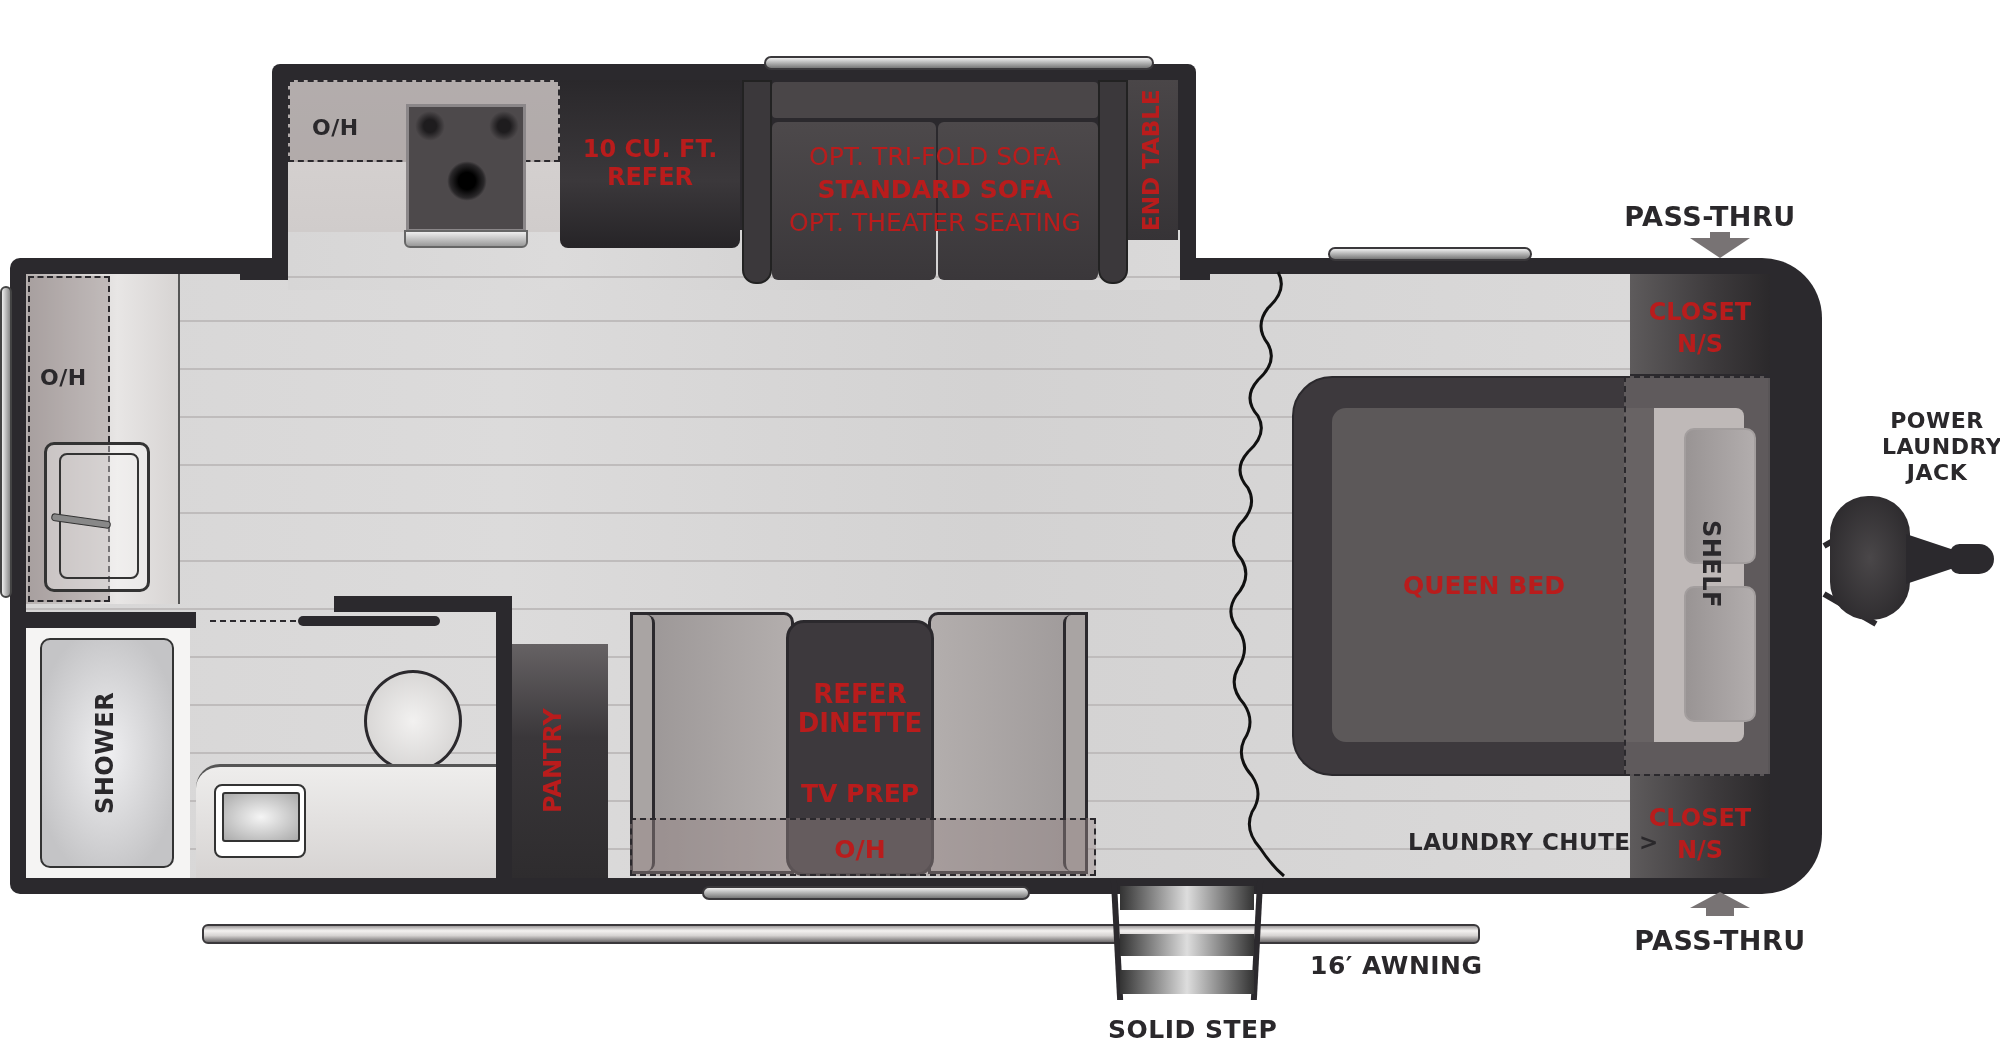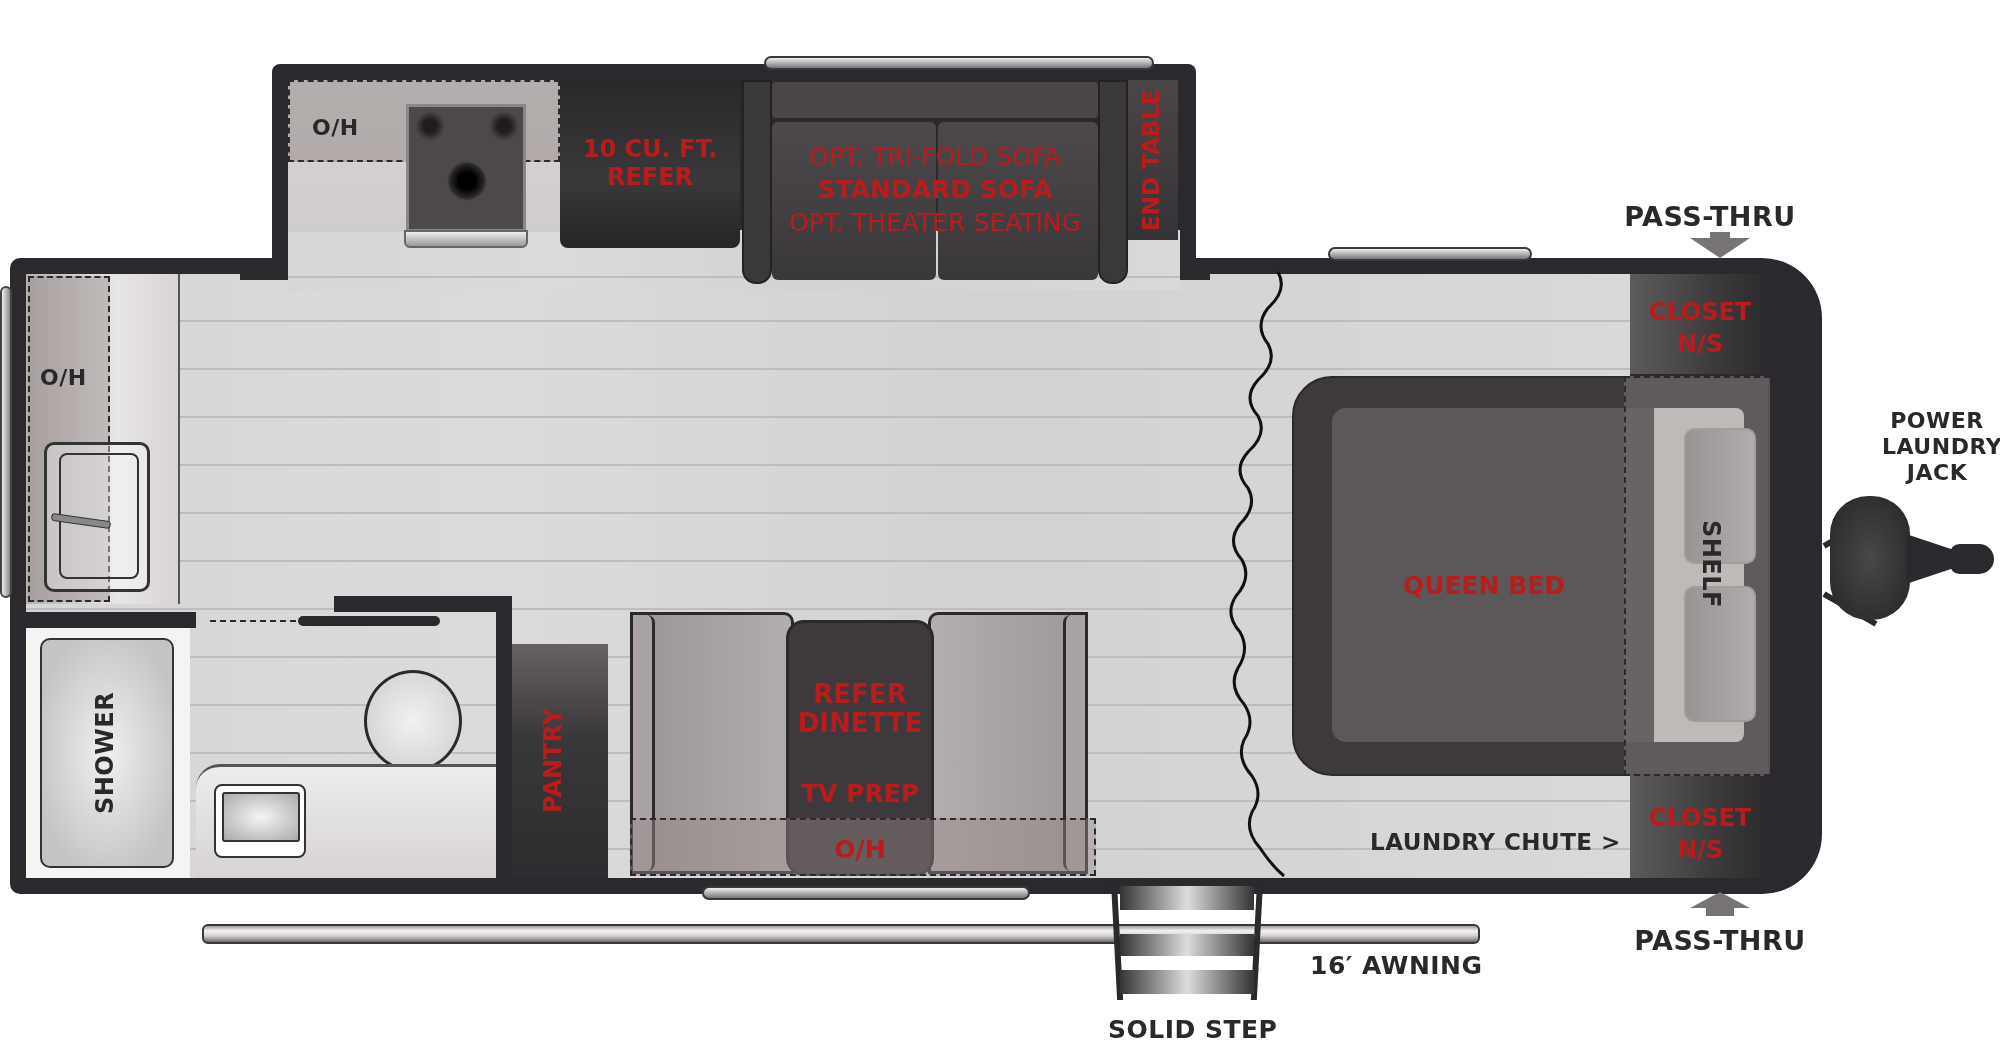--- a/index.html
+++ b/index.html
@@ -126,21 +126,21 @@
 
 <div class="abs" style="left:1292px;top:376px;width:478px;height:400px;background:#3d393d;border:2px solid #2b292d;border-radius:40px 0 0 40px;"></div>
 <div class="abs" style="left:1332px;top:408px;width:336px;height:334px;background:#5c5859;border-radius:14px 0 0 14px;"></div>
 <div class="abs" style="left:1624px;top:376px;width:146px;height:400px;background:rgba(110,104,105,0.7);border-left:2px dashed #2b292d;border-top:2px dashed #2b292d;border-bottom:2px dashed #2b292d;"></div>
 <div class="abs" style="left:1654px;top:408px;width:90px;height:334px;background:#bfb9b8;border-radius:0 8px 8px 0;"></div>
 <div class="abs" style="left:1684px;top:428px;width:72px;height:136px;background:linear-gradient(90deg,#999494,#b2adad);border:2px solid #a39e9e;border-radius:10px;"></div>
 <div class="abs" style="left:1684px;top:586px;width:72px;height:136px;background:linear-gradient(90deg,#999494,#b2adad);border:2px solid #a39e9e;border-radius:10px;"></div>
 <div class="lbl vert-down" style="left:1698px;top:520px;font-size:24px;">SHELF</div>
 <div class="wlbl" style="left:1332px;top:572px;width:272px;font-size:25px;margin-left:16px;">QUEEN BED</div>
 
-<div class="lbl" style="left:1370px;top:830px;width:244px;font-size:23px;text-align:right;">LAUNDRY CHUTE &gt;</div>
+<div class="lbl" style="left:1408px;top:830px;width:244px;font-size:23px;text-align:right;">LAUNDRY CHUTE &gt;</div>
 
 <div class="lbl" style="left:1620px;top:202px;width:180px;font-size:27px;">PASS-THRU</div>
 <div class="abs" style="left:1690px;top:238px;width:0;height:0;border-left:30px solid transparent;border-right:30px solid transparent;border-top:20px solid #787374;"></div>
 <div class="abs" style="left:1710px;top:232px;width:20px;height:8px;background:#787374;"></div>
 
 <div class="abs" style="left:1690px;top:892px;width:0;height:0;border-left:30px solid transparent;border-right:30px solid transparent;border-bottom:16px solid #787374;"></div>
 <div class="abs" style="left:1706px;top:906px;width:28px;height:10px;background:#787374;"></div>
 <div class="lbl" style="left:1620px;top:926px;width:200px;font-size:27px;">PASS-THRU</div>
 
 <div class="lbl" style="left:1882px;top:408px;width:110px;font-size:22px;line-height:26px;">

